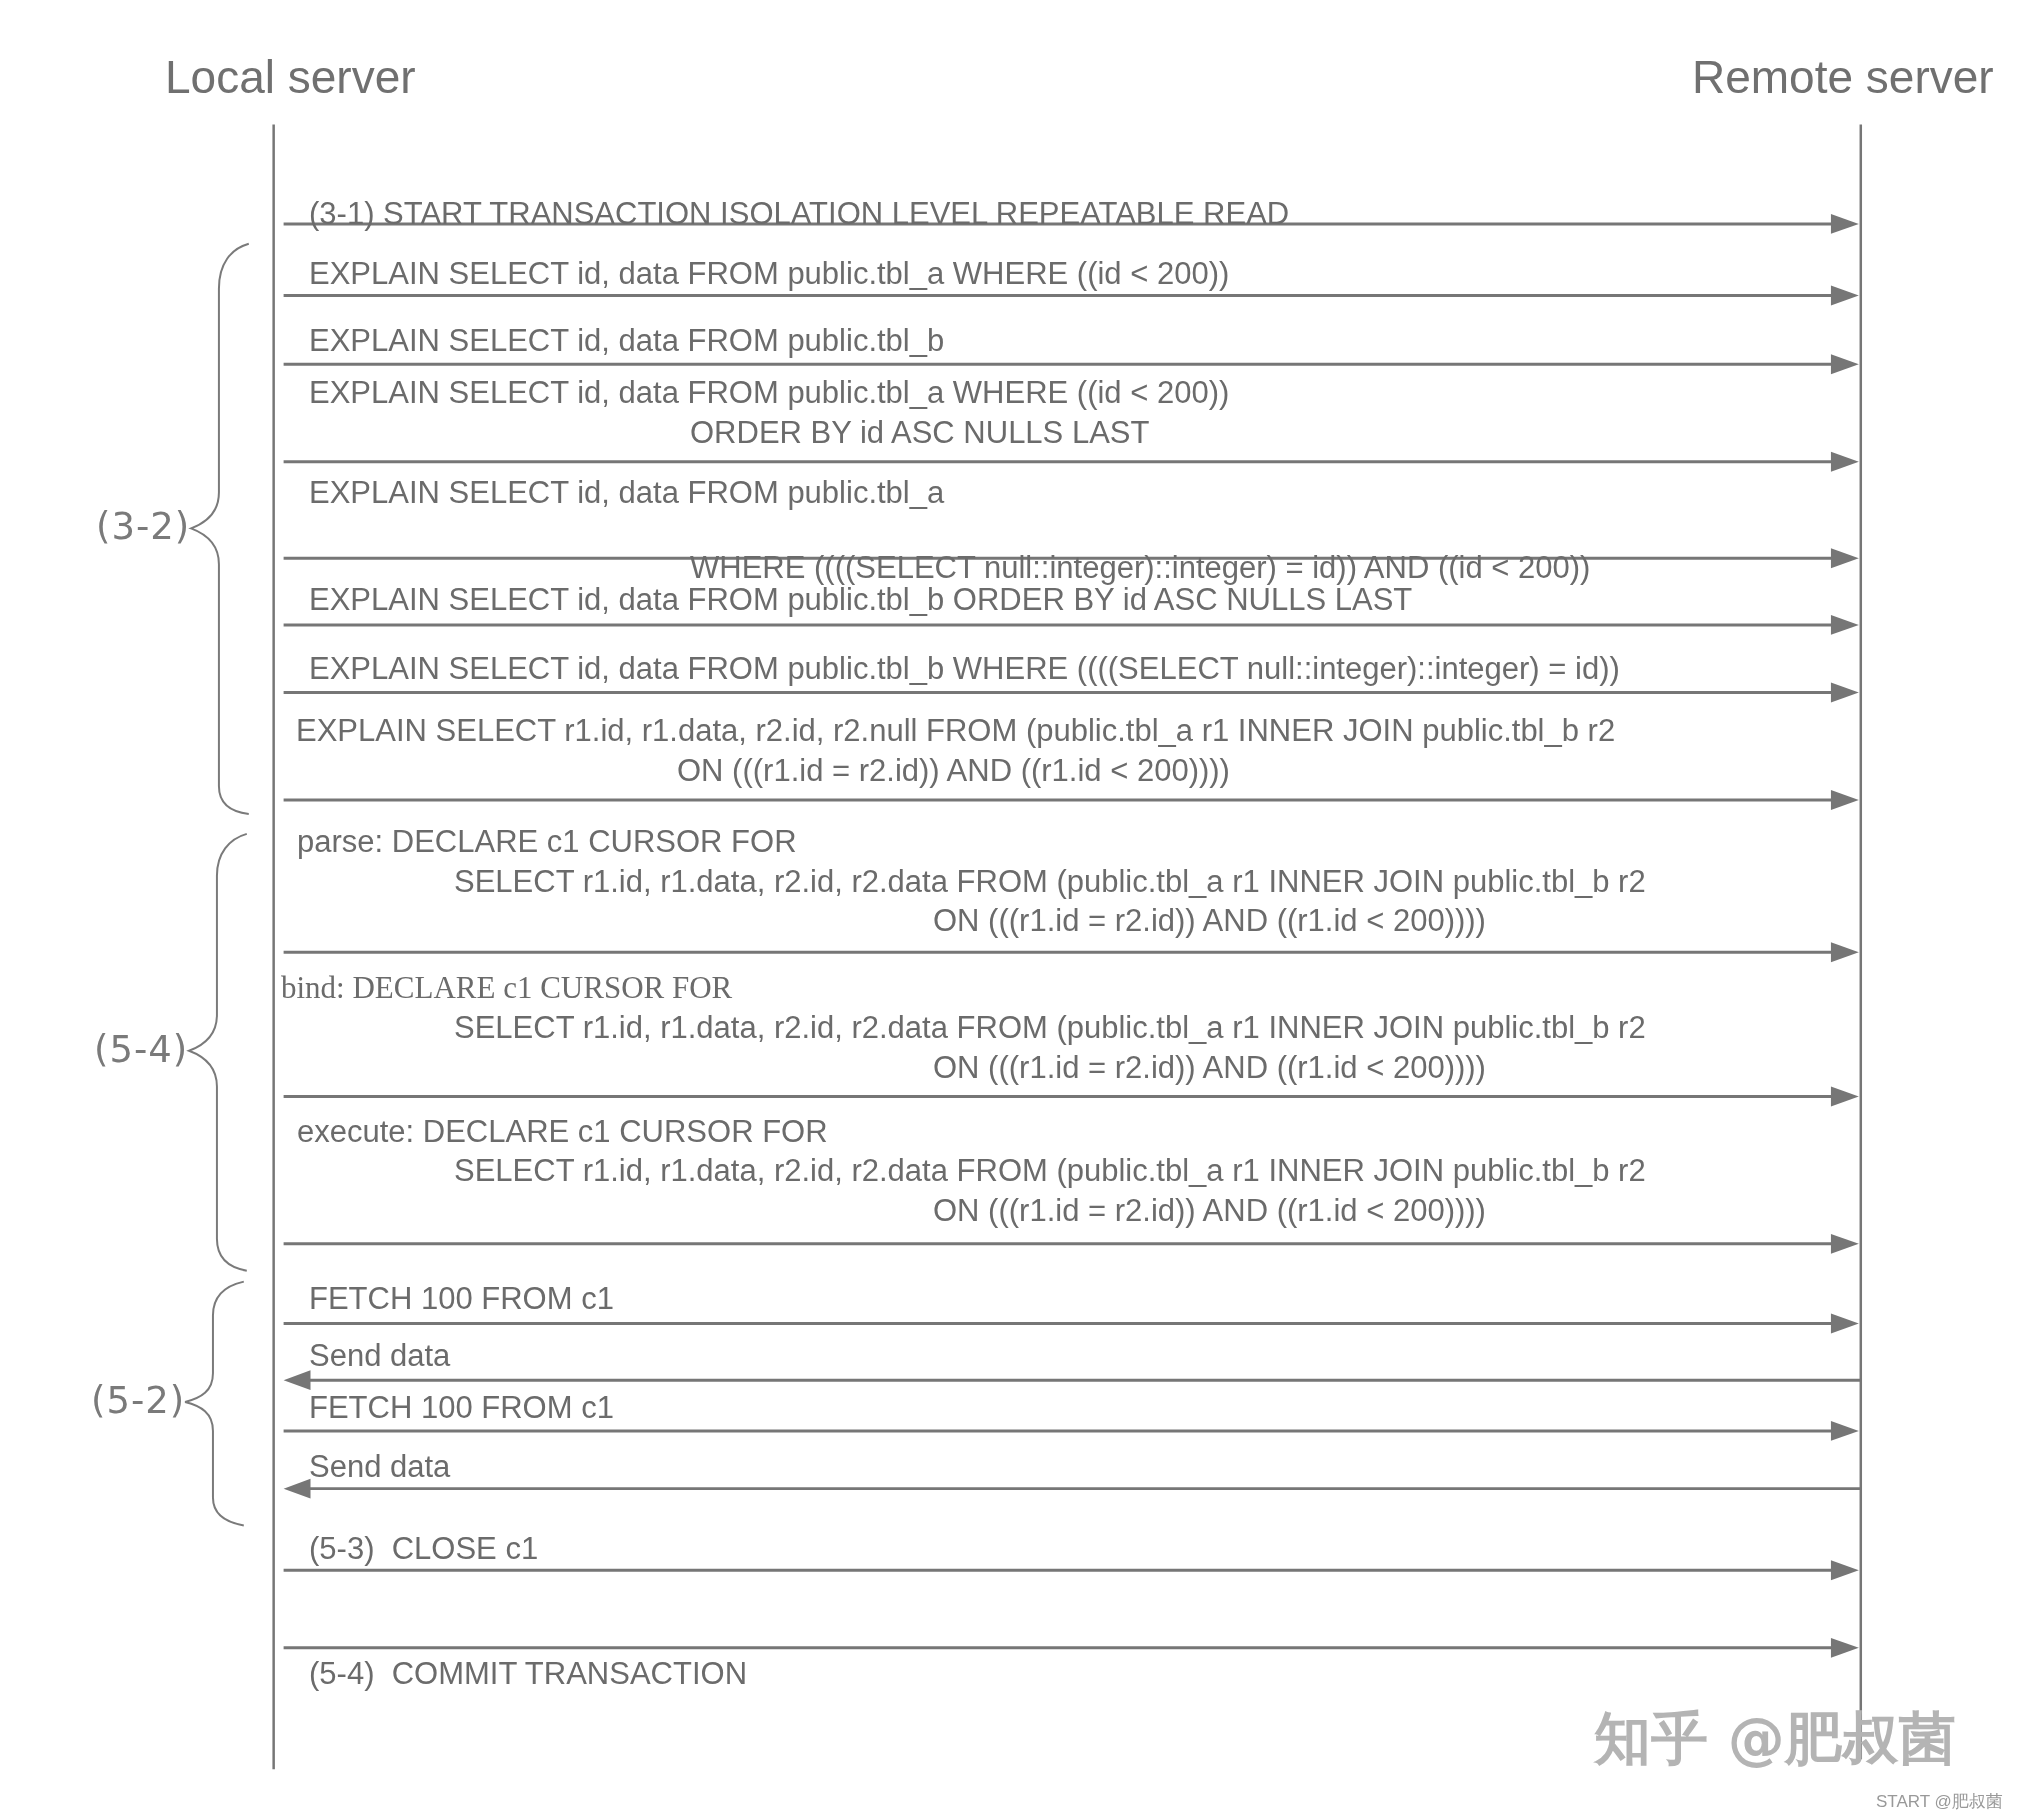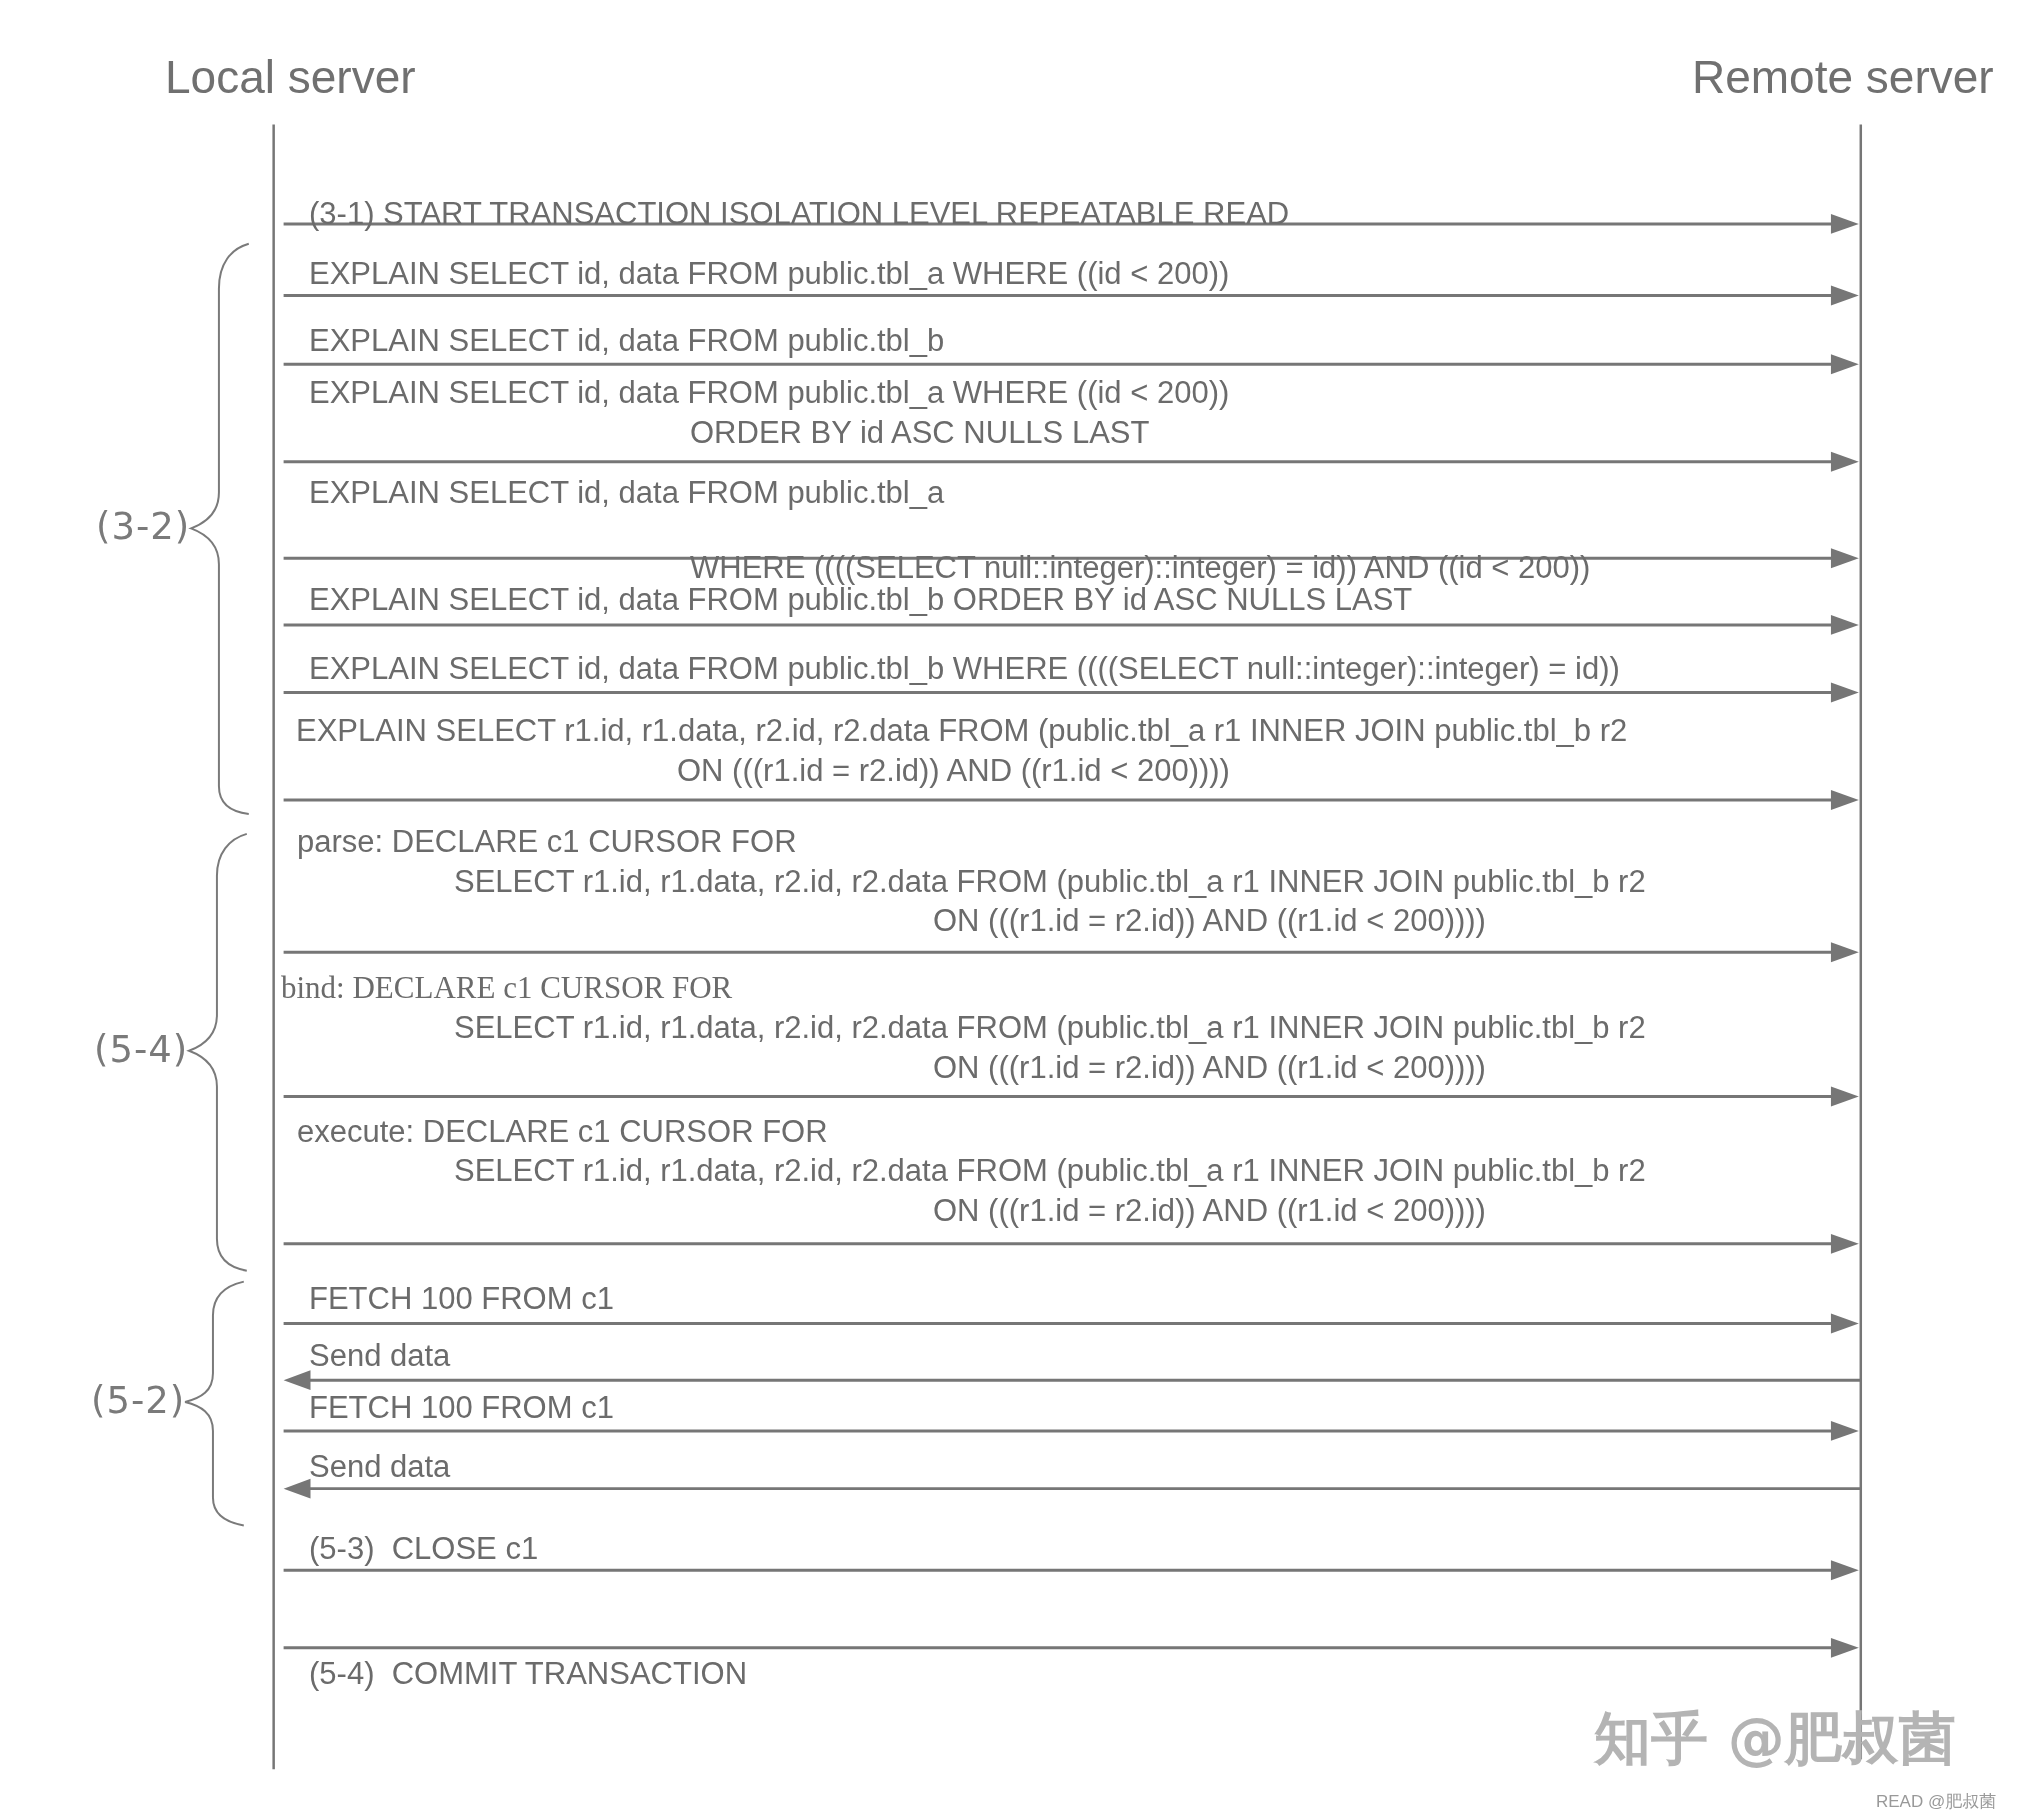--- a/index.html
+++ b/index.html
@@ -118,21 +118,21 @@
 <div class="abs msg" style="left:309px; top:377px;">EXPLAIN SELECT id, data FROM public.tbl_a WHERE ((id &lt; 200))</div>
 <div class="abs msg" style="left:690px; top:417px;">ORDER BY id ASC NULLS LAST</div>
 
 <div class="abs msg" style="left:309px; top:477px;">EXPLAIN SELECT id, data FROM public.tbl_a</div>
 <div class="abs msg" style="left:690px; top:516px;margin-top:36px;">WHERE ((((SELECT null::integer)::integer) = id)) AND ((id &lt; 200))</div>
 
 <div class="abs msg" style="left:309px; top:584px;">EXPLAIN SELECT id, data FROM public.tbl_b ORDER BY id ASC NULLS LAST</div>
 
 <div class="abs msg" style="left:309px; top:653px;">EXPLAIN SELECT id, data FROM public.tbl_b WHERE ((((SELECT null::integer)::integer) = id))</div>
 
-<div class="abs msg" style="left:296px; top:715px;">EXPLAIN SELECT r1.id, r1.data, r2.id, r2.data FROM (public.tbl_a r1 INNER JOIN public.tbl_b r2</div>
+<div class="abs msg" style="left:296px; top:715px;">EXPLAIN SELECT r1.id, r1.data, r2.id, r2.null FROM (public.tbl_a r1 INNER JOIN public.tbl_b r2</div>
 <div class="abs msg" style="left:677px; top:755px;">ON (((r1.id = r2.id)) AND ((r1.id &lt; 200))))</div>
 
 <div class="abs msg" style="left:297px; top:826px;">parse: DECLARE c1 CURSOR FOR</div>
 <div class="abs msg" style="left:454px; top:866px;">SELECT r1.id, r1.data, r2.id, r2.data FROM (public.tbl_a r1 INNER JOIN public.tbl_b r2</div>
 <div class="abs msg" style="left:933px; top:905px;">ON (((r1.id = r2.id)) AND ((r1.id &lt; 200))))</div>
 
 <div class="abs msg" style="left:281px; top:972px;font-family:Liberation Serif, serif;">bind: DECLARE c1 CURSOR FOR</div>
 <div class="abs msg" style="left:454px; top:1012px;">SELECT r1.id, r1.data, r2.id, r2.data FROM (public.tbl_a r1 INNER JOIN public.tbl_b r2</div>
 <div class="abs msg" style="left:933px; top:1052px;">ON (((r1.id = r2.id)) AND ((r1.id &lt; 200))))</div>
 
@@ -146,14 +146,14 @@
 
 <div class="abs msg" style="left:309px; top:1392px;">FETCH 100 FROM c1</div>
 
 <div class="abs msg ital" style="left:309px; top:1451px;">Send data</div>
 
 <div class="abs msg" style="left:309px; top:1533px;">(5-3)  CLOSE c1</div>
 
 <div class="abs msg" style="left:309px; top:1610px;margin-top:48px;">(5-4)  COMMIT TRANSACTION</div>
 
 <div class="abs wm" style="left:1594px; top:1709px;">知乎 @肥叔菌</div>
-<div class="abs csdn" style="left:1876px; top:1793px;">READ @肥叔菌</div>
+<div class="abs csdn" style="left:1876px; top:1793px;">START @肥叔菌</div>
 
 
 </body></html>

